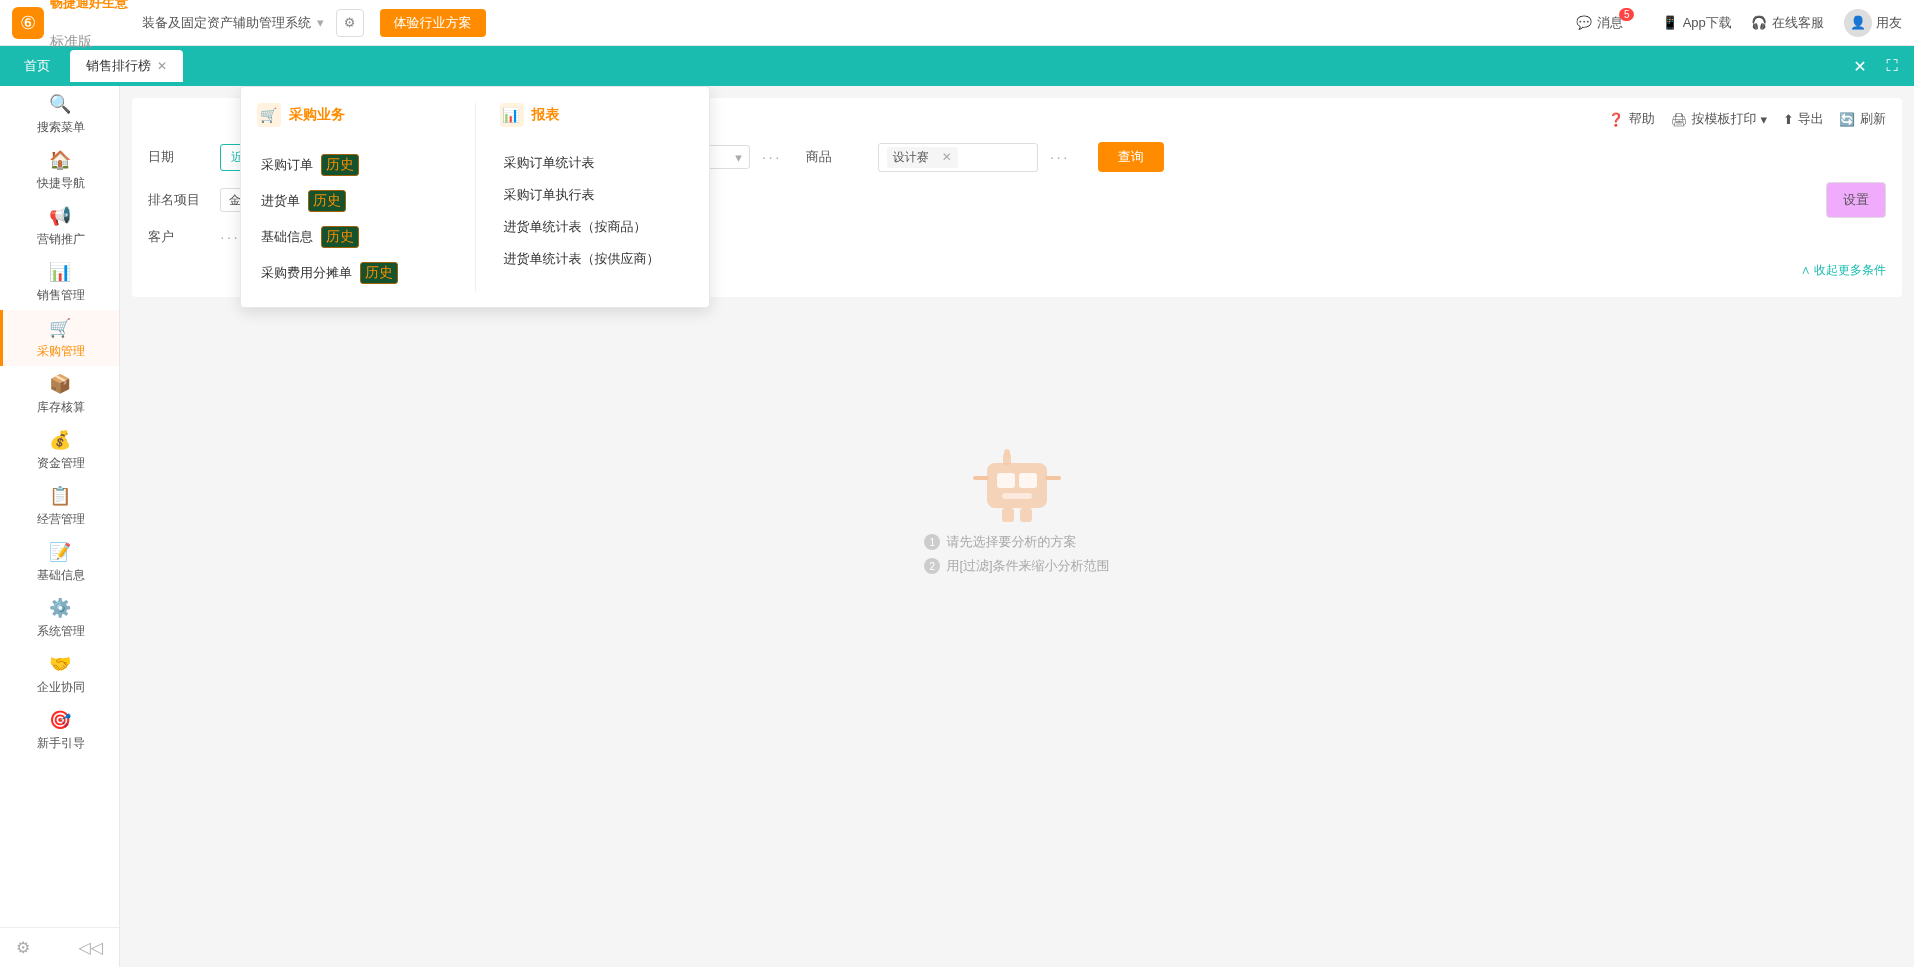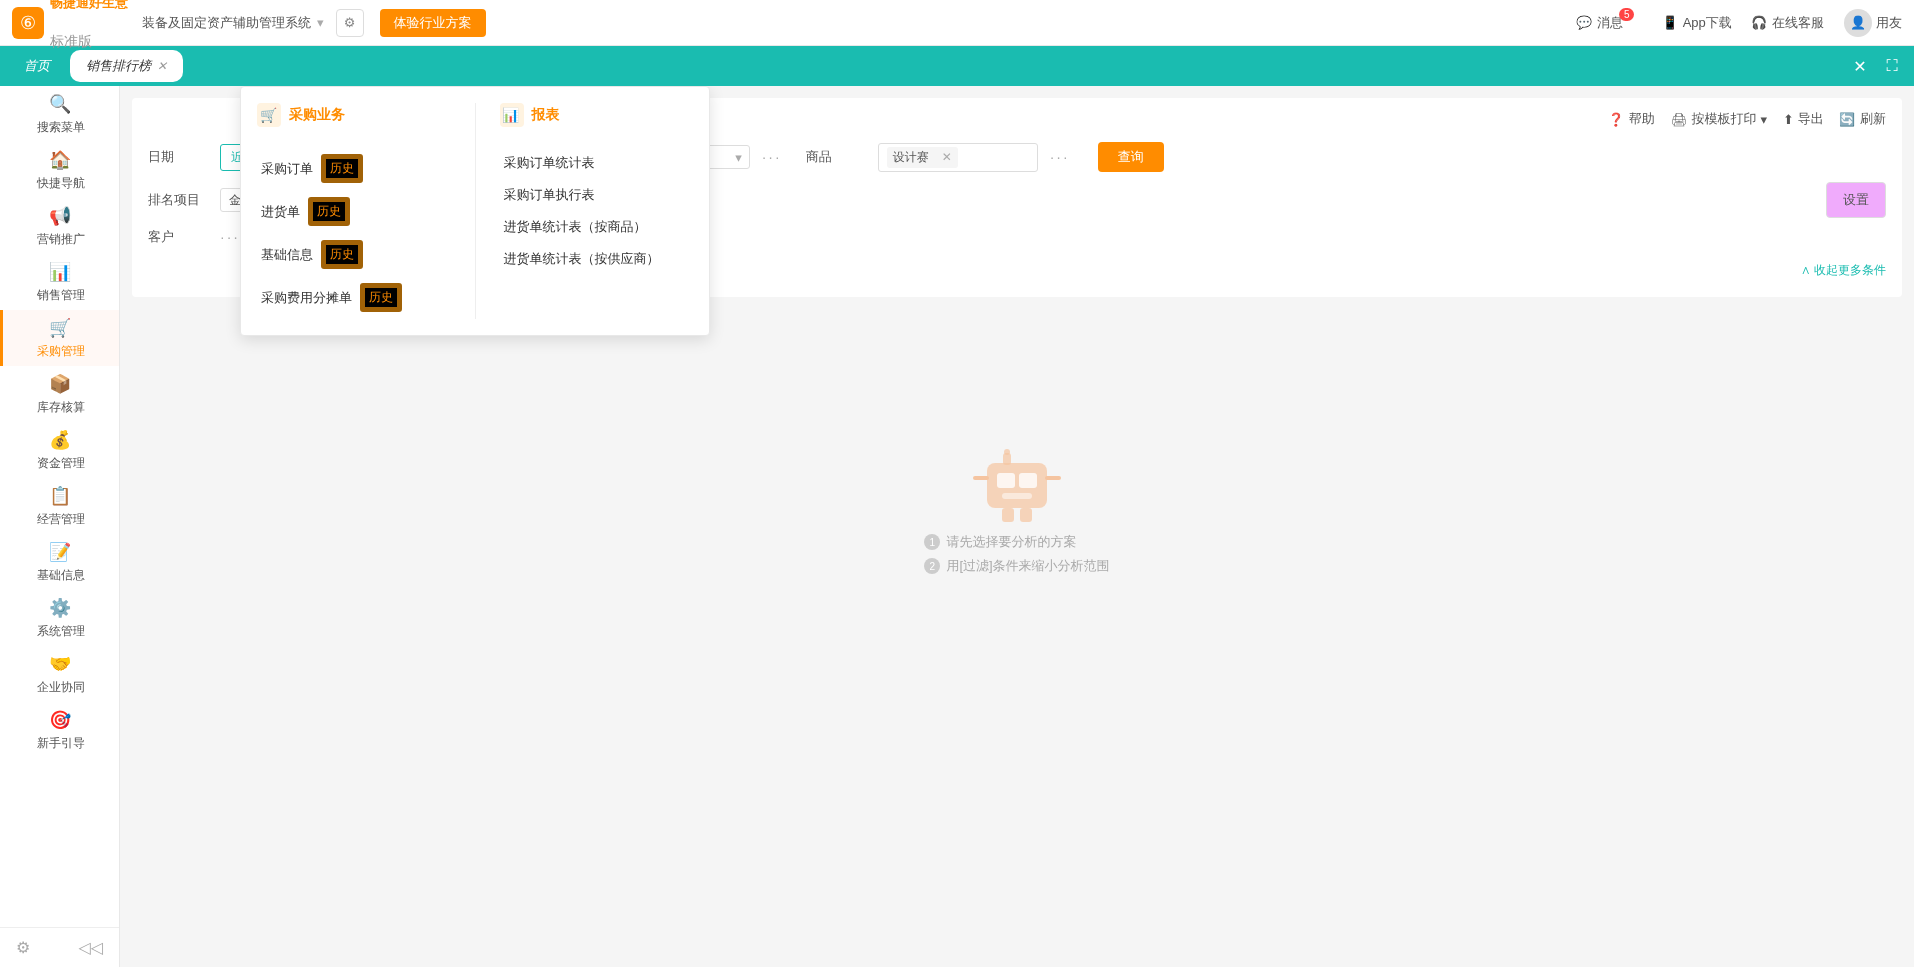--- a/index.html
+++ b/index.html
@@ -122,31 +122,29 @@
     }
     .tab {
       height: 32px;
       padding: 0 16px;
       display: flex;
       align-items: center;
       gap: 6px;
       border-radius: 4px 4px 0 0;
       cursor: pointer;
       font-size: 13px;
-      font-style: italic;
     }
     .tab.home {
       background: transparent;
       color: white;
     }
     .tab.active {
       background: white;
       color: #333;
       margin-left: 4px;
-      border-radius: 10px;
     }
     .tab .close-btn {
       color: #999;
       font-size: 12px;
       cursor: pointer;
     }
     .tabs-bar-right {
       margin-left: auto;
       display: flex;
       align-items: center;
@@ -260,25 +258,25 @@
     .dropdown-item {
       display: flex;
       align-items: center;
       gap: 8px;
       padding: 7px 4px;
       cursor: pointer;
       font-size: 13px;
       color: #333;
     }
     .history-badge {
-      background: #000000;
+      background: #14532d;
       color: #ff8c00;
-      border: 5px solid #a16207;
+      border: 1px solid #a16207;
       border-radius: 3px;
-      font-size: 12px;
+      font-size: 14px;
       padding: 1px 4px;
     }
 
     
     .filter-panel {
       background: white;
       border-radius: 4px;
       margin: 12px;
       padding: 12px 16px;
     }

